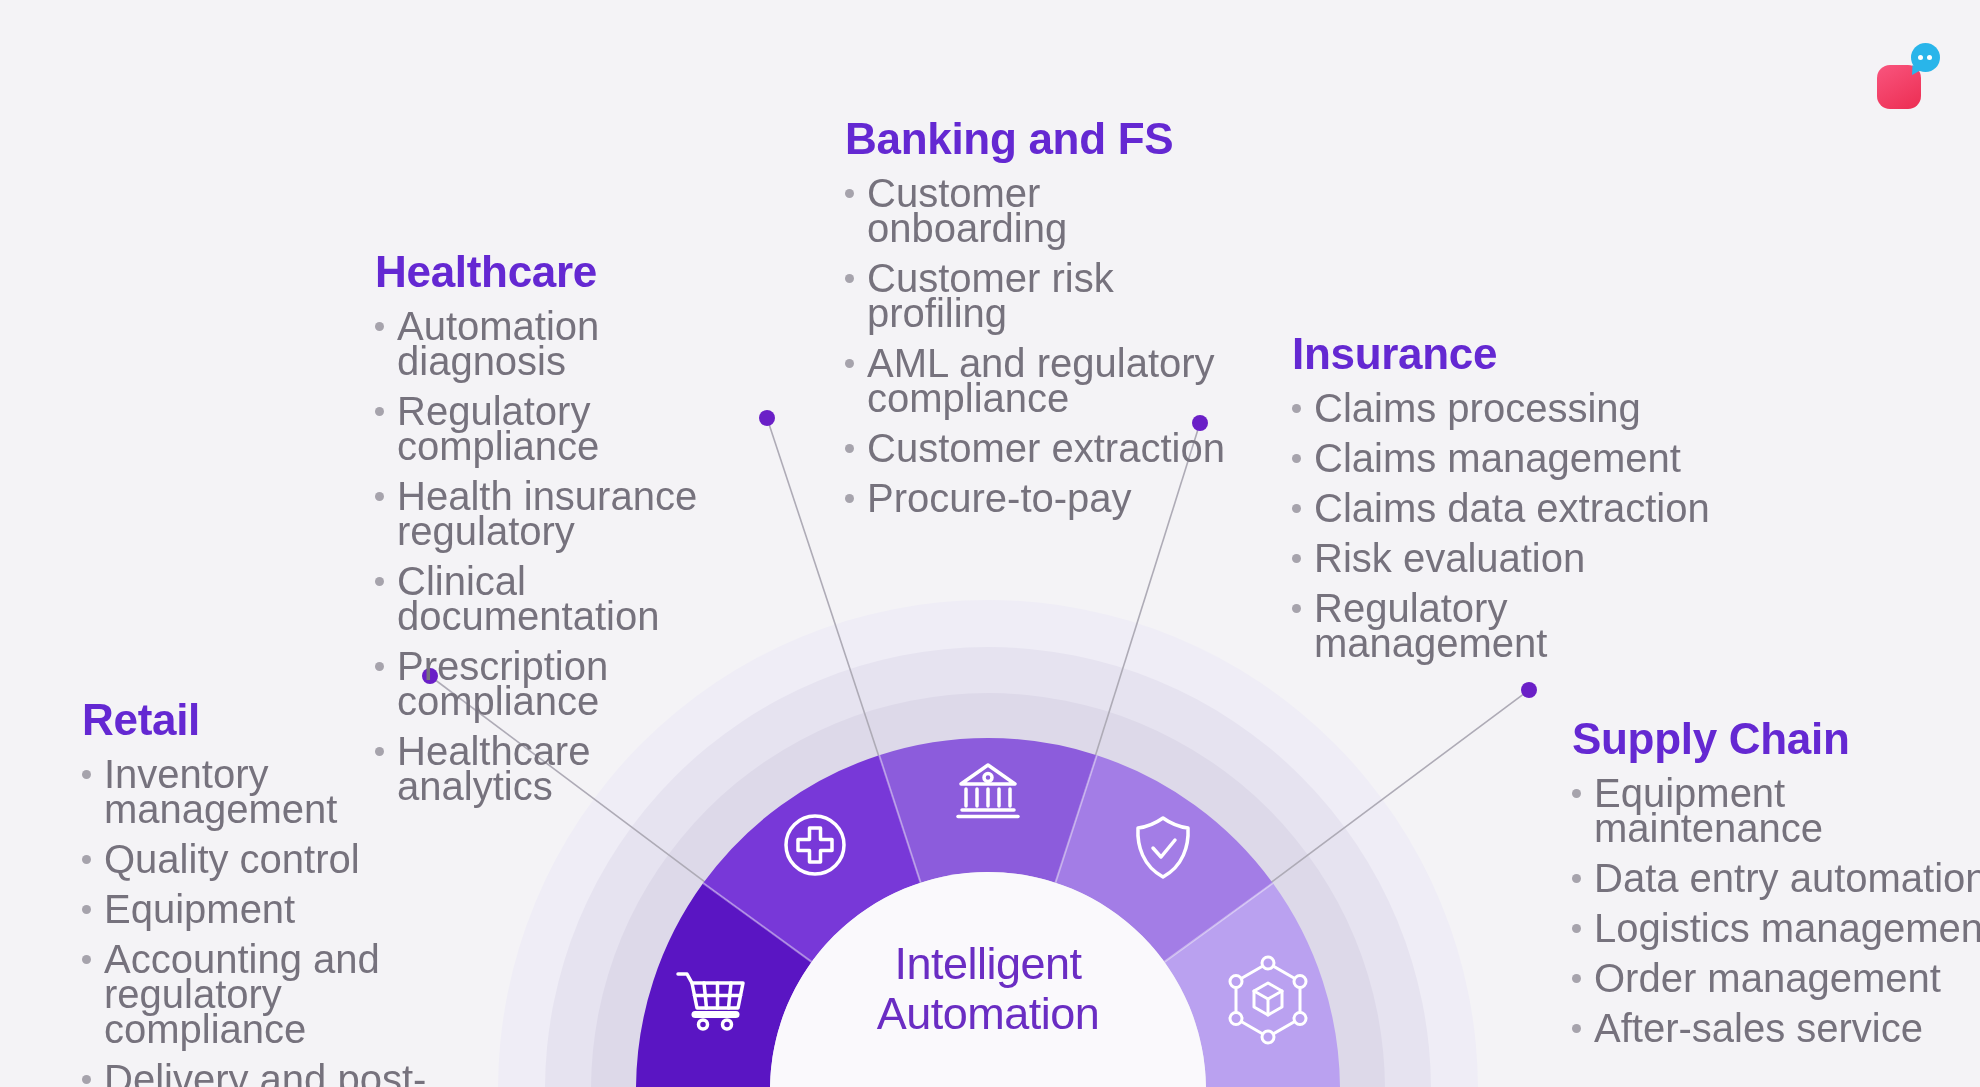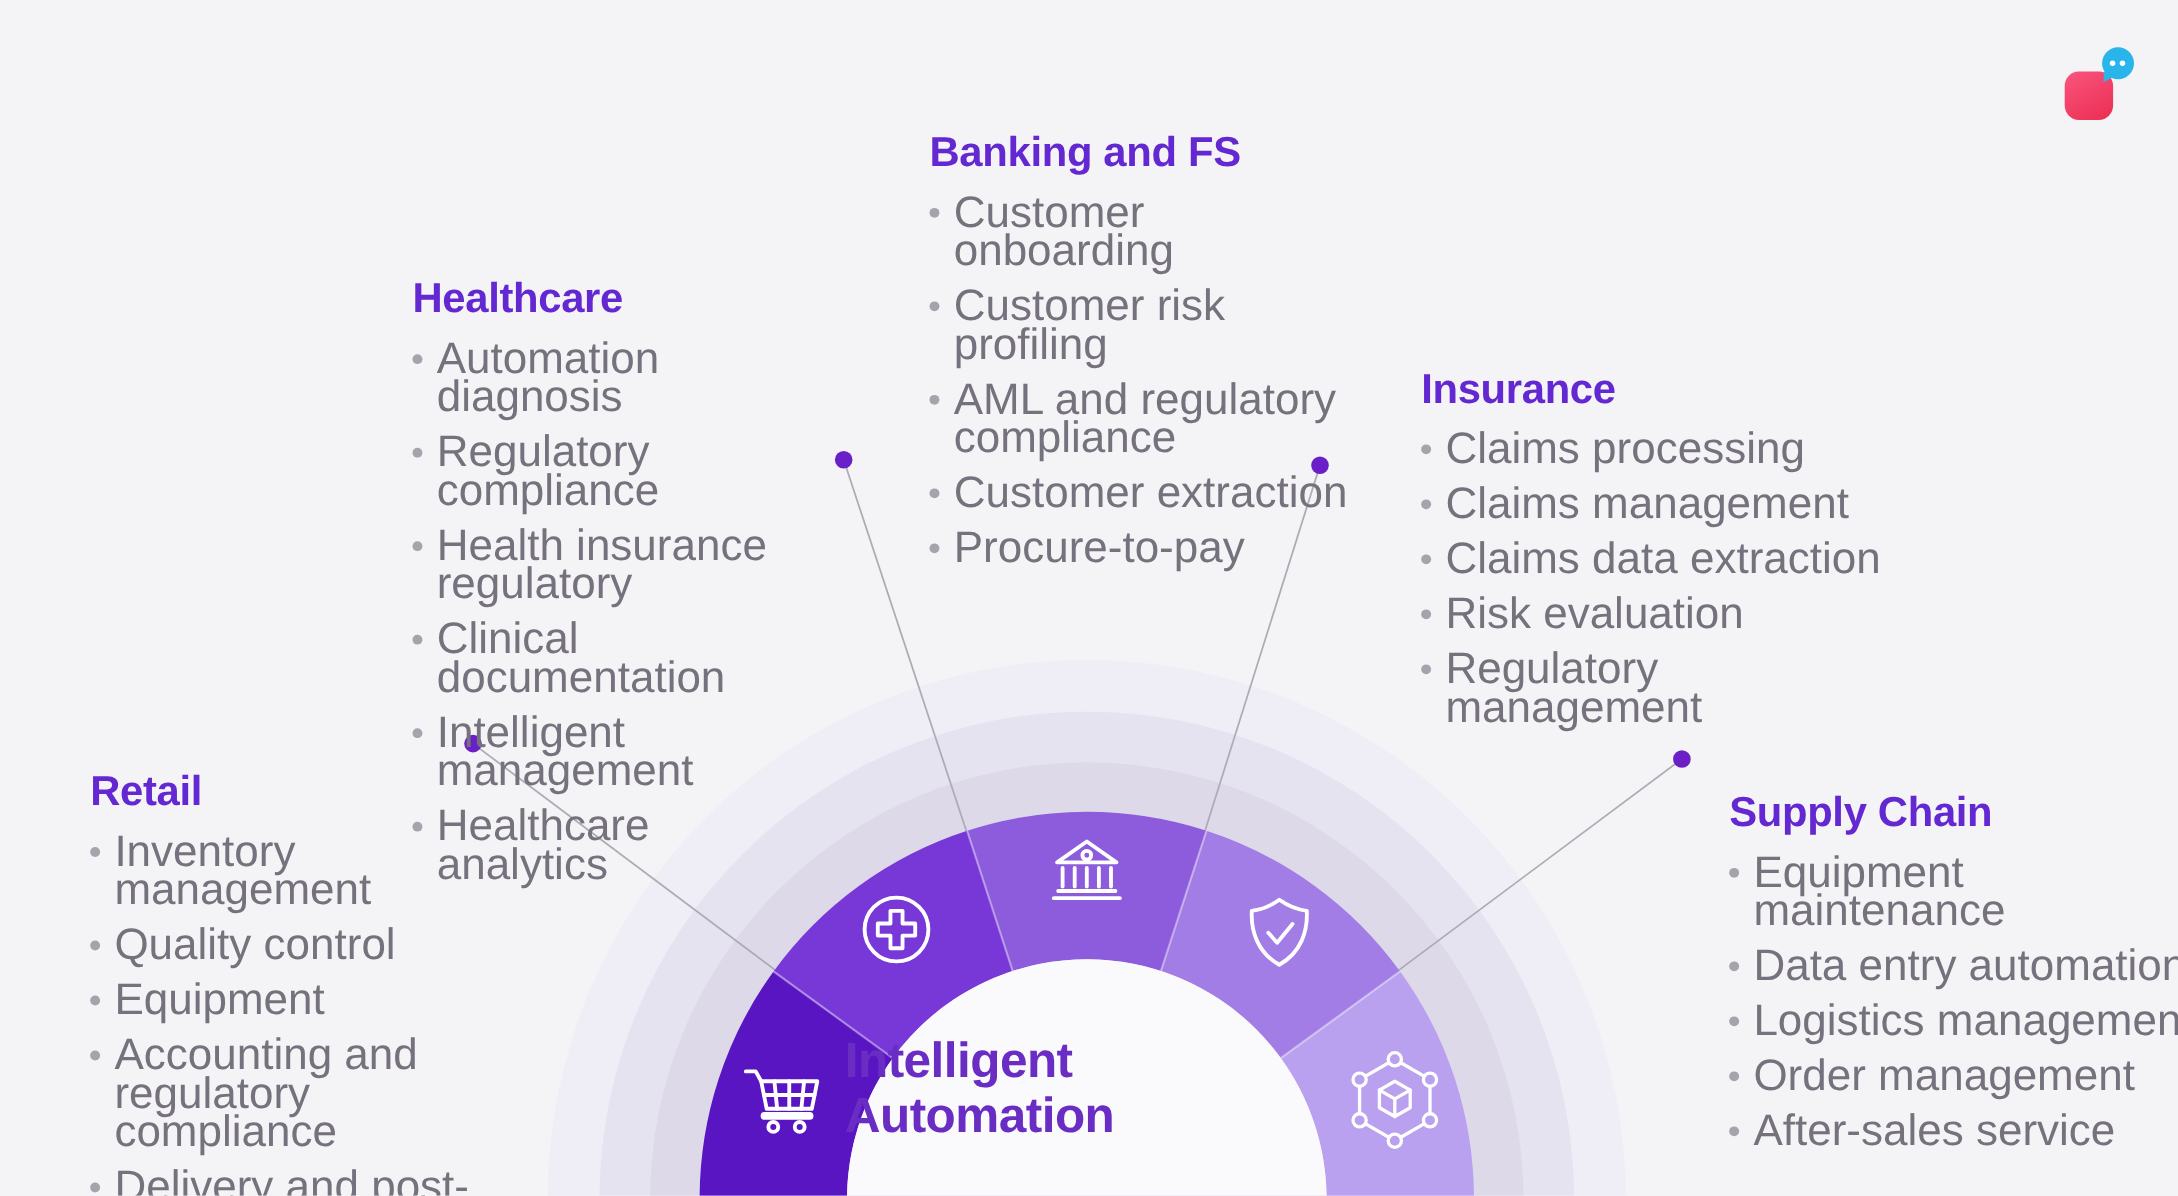--- a/index.html
+++ b/index.html
@@ -3,40 +3,40 @@
 <meta charset="utf-8">
 <style>
   html,body{margin:0;padding:0;background:#F4F3F6;}
   .canvas{
     position:relative;width:1980px;height:1087px;overflow:hidden;
     background:#F4F3F6;font-family:"Liberation Sans",sans-serif;
   }
   .wheel-svg{position:absolute;left:0;top:0;}
   .section{position:absolute;}
   .section h2{
-    margin:0 0 14px 0;font-size:38px;line-height:46px;font-weight:bold;
+    margin:0 0 14px 0;font-size:44px;line-height:46px;font-weight:bold;
     color:#6428D2;letter-spacing:-0.3px;
   }
   .section ul{list-style:none;margin:0;padding:0;}
   .section li{
     position:relative;padding-left:22px;margin-bottom:15px;
     font-size:40px;line-height:35px;color:#76727D;white-space:pre-line;
   }
   .section li::before{
     content:"";position:absolute;left:0;top:13px;width:9px;height:9px;
     border-radius:50%;background:#A6A3AC;
   }
   .sec-retail{left:82px;top:697px;width:360px;}
   .sec-healthcare{left:375px;top:249px;width:380px;}
   .sec-banking{left:845px;top:116px;width:380px;}
   .sec-insurance{left:1292px;top:331px;width:420px;}
   .sec-supply{left:1572px;top:716px;width:430px;}
   .center-title{
-    position:absolute;left:768px;top:939px;width:440px;text-align:left;
-    font-size:45px;line-height:50px;font-weight:bold;color:#6A2DC3;
+    position:absolute;left:768px;top:939px;width:440px;text-align:center;
+    font-size:45px;line-height:50px;font-weight:normal;color:#6A2DC3;
     white-space:pre-line;letter-spacing:-0.5px;
   }
   .logo{position:absolute;left:1877px;top:64px;width:70px;height:60px;}
   .logo-square{
     position:absolute;left:0;top:1px;width:44px;height:44px;border-radius:13px;
     background:linear-gradient(150deg,#F9557E,#EC2D52);
   }
   .logo-bubble{
     position:absolute;left:34px;top:-21px;width:29px;height:29px;
     border-radius:50%;background:#29B5EA;
@@ -155,21 +155,21 @@
   </div>
 
   <div class="section sec-healthcare">
     <h2>Healthcare</h2>
     <ul>
       <li>Automation diagnosis</li>
       <li>Regulatory compliance</li>
       <li>Health insurance
 regulatory</li>
       <li>Clinical documentation</li>
-      <li>Intelligent management</li>
+      <li>Prescription compliance</li>
       <li>Healthcare analytics</li>
     </ul>
   </div>
 
   <div class="section sec-banking">
     <h2>Banking and FS</h2>
     <ul>
       <li>Customer onboarding</li>
       <li>Customer risk profiling</li>
       <li>AML and regulatory

